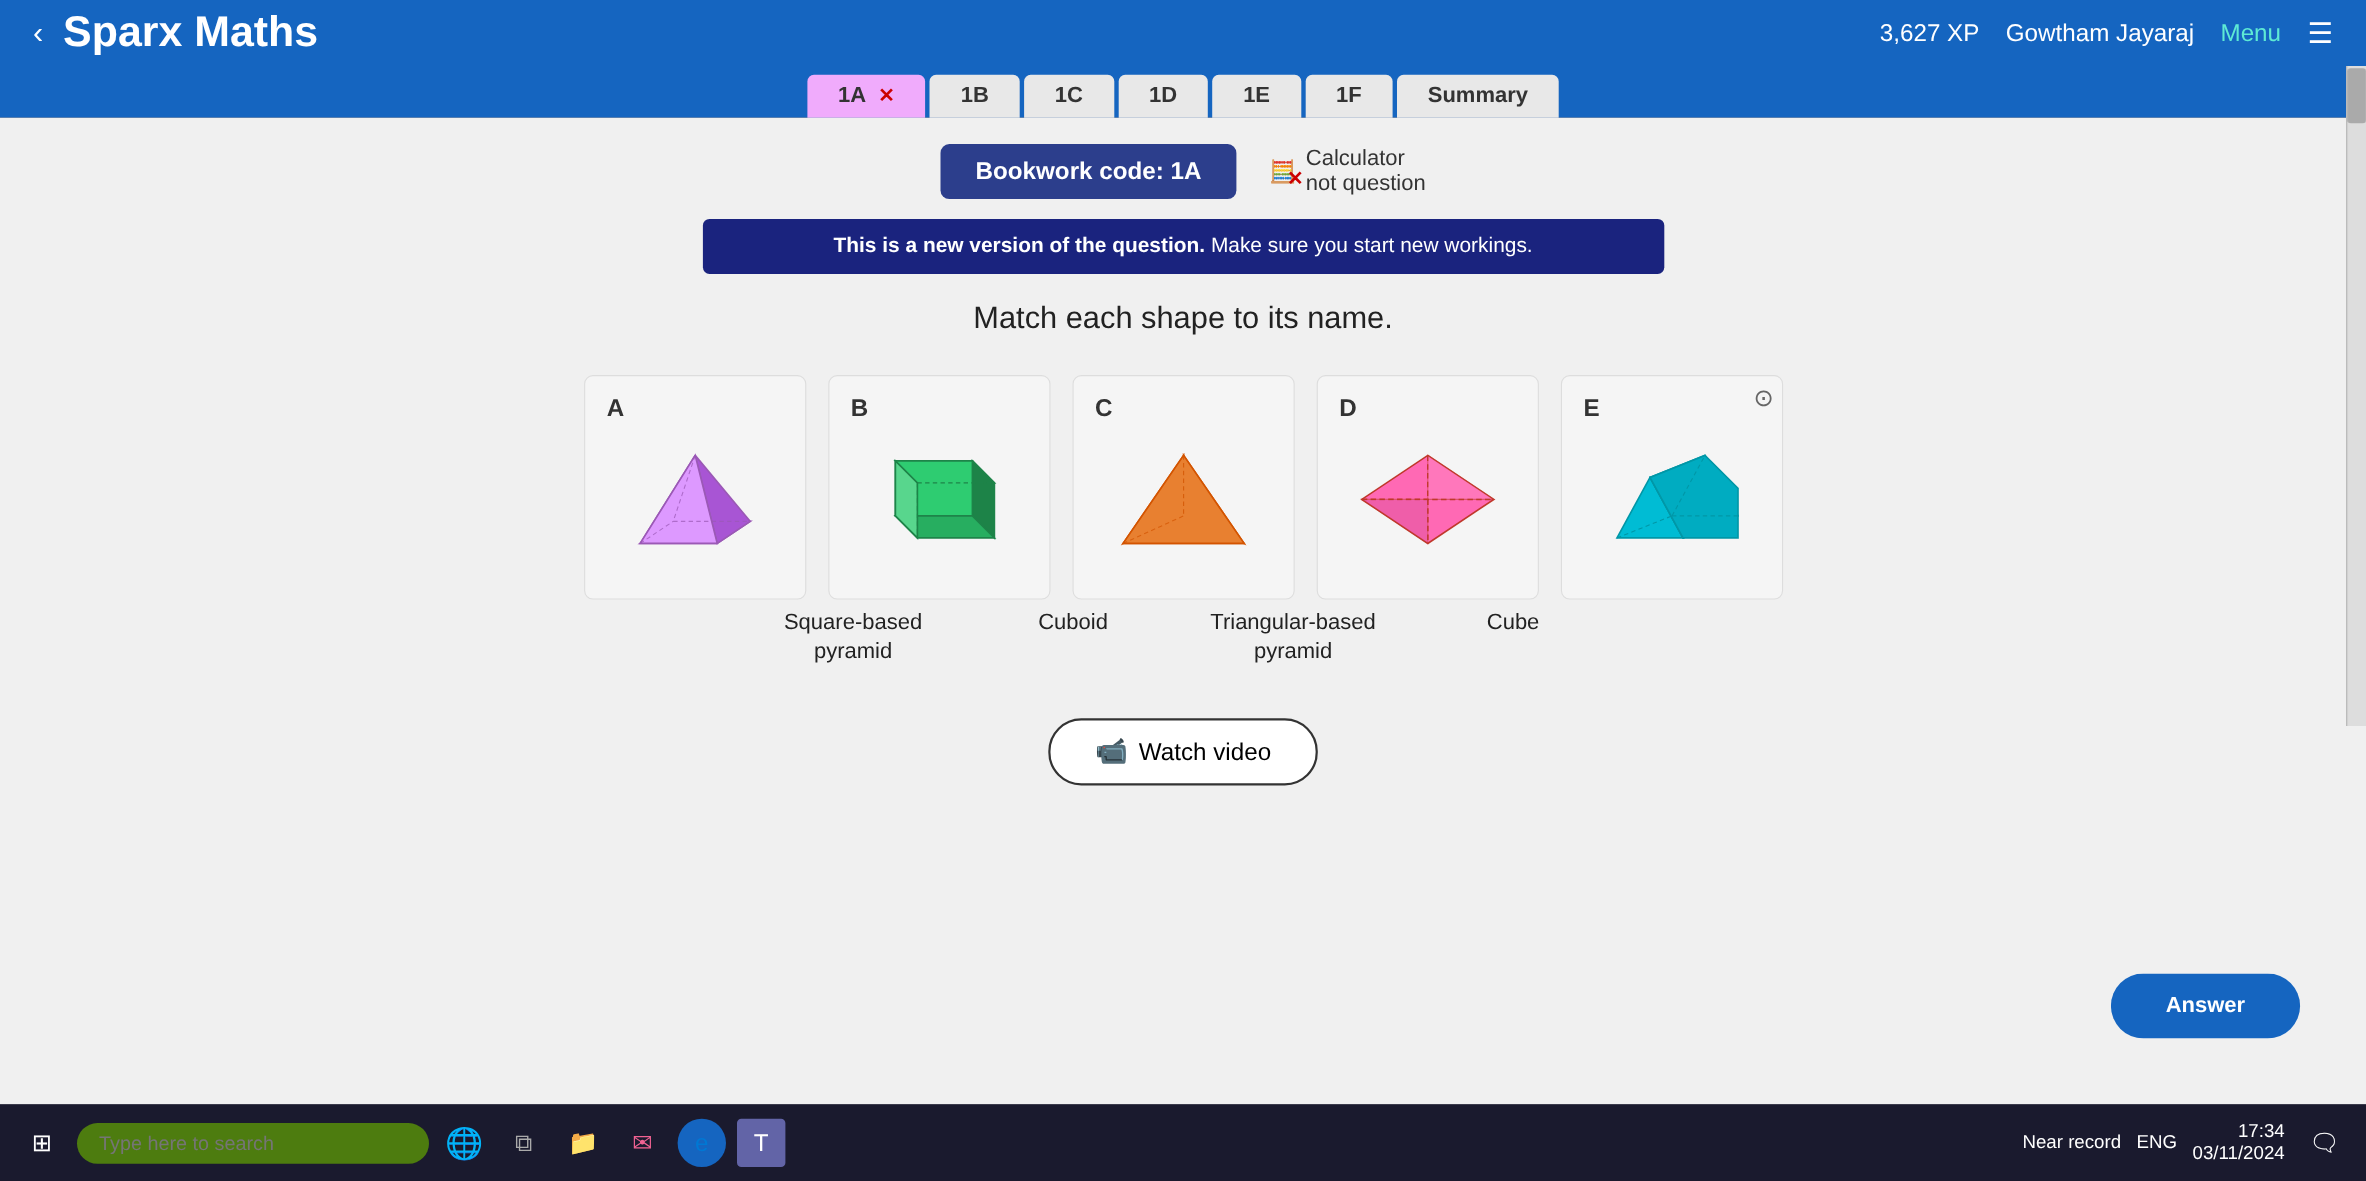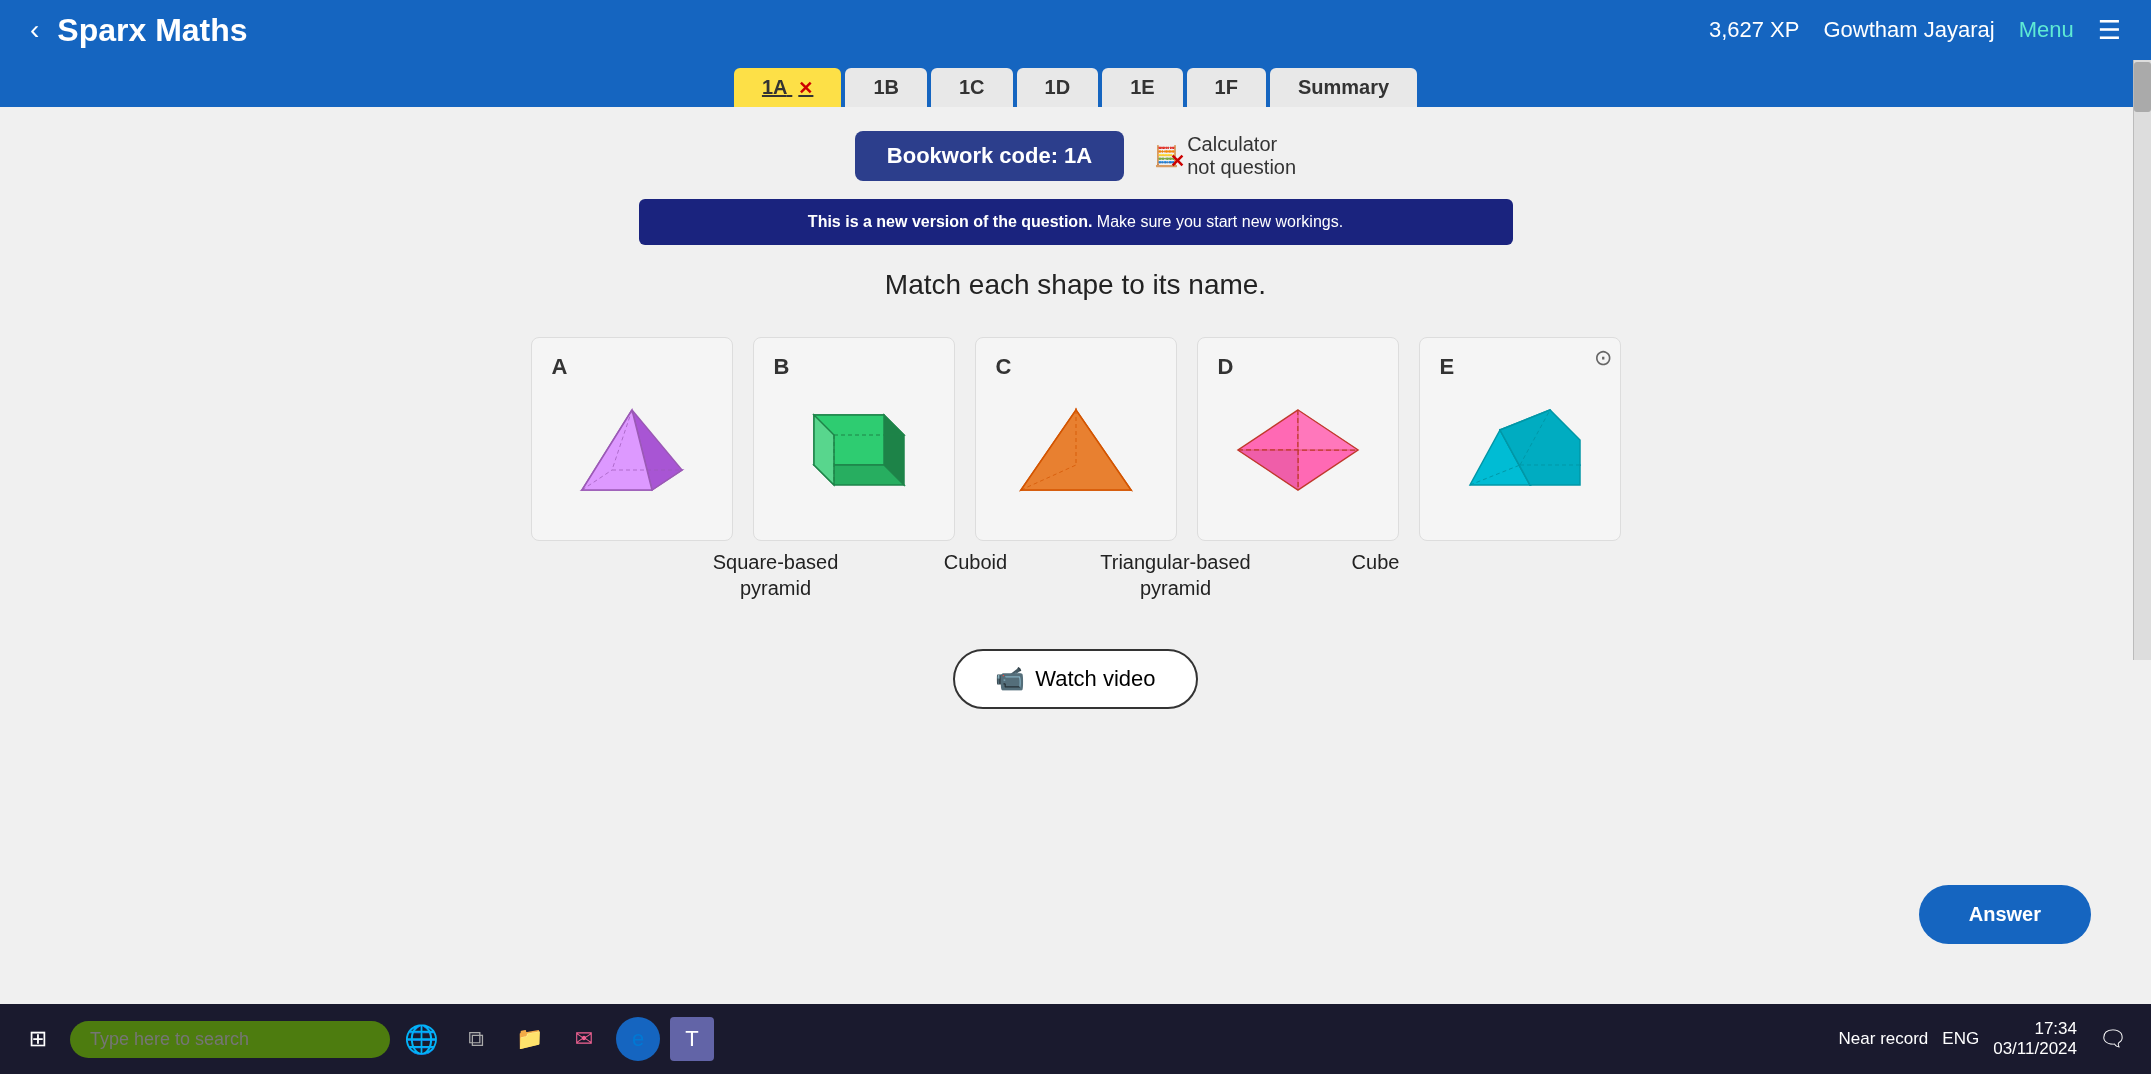--- a/index.html
+++ b/index.html
@@ -16,21 +16,21 @@
       height: 60px;
       color: white;
     }
     .back-btn {
       color: white;
       font-size: 28px;
       cursor: pointer;
       margin-right: 18px;
     }
     .brand-title {
-      font-size: 32px;
+      font-size: 39px;
       font-weight: bold;
       color: white;
     }
     .header-right {
       margin-left: auto;
       display: flex;
       align-items: center;
       gap: 24px;
     }
     .xp-info { font-size: 22px; color: white; }
@@ -48,23 +48,22 @@
     .tab {
       background: #e8e8e8;
       color: #333;
       padding: 8px 28px;
       border-radius: 6px 6px 0 0;
       font-size: 20px;
       font-weight: bold;
       cursor: pointer;
     }
     .tab.active {
-      background: #fde047;
+      background: #f0abfc;
       color: #333;
-      text-decoration: underline;
     }
     .tab .close-x {
       color: #cc0000;
       margin-left: 6px;
       font-size: 18px;
     }
 
     
     .main-content {
       flex: 1;
@@ -106,21 +105,21 @@
       bottom: -4px;
       right: -6px;
     }
 
     
     .alert-banner {
       background: #1a237e;
       color: white;
       padding: 14px 40px;
       border-radius: 6px;
-      font-size: 16px;
+      font-size: 19px;
       text-align: center;
       width: 874px;
       margin-bottom: 24px;
     }
     .alert-banner strong { font-weight: bold; }
 
     
     .question-text {
       font-size: 28px;
       color: #222;

